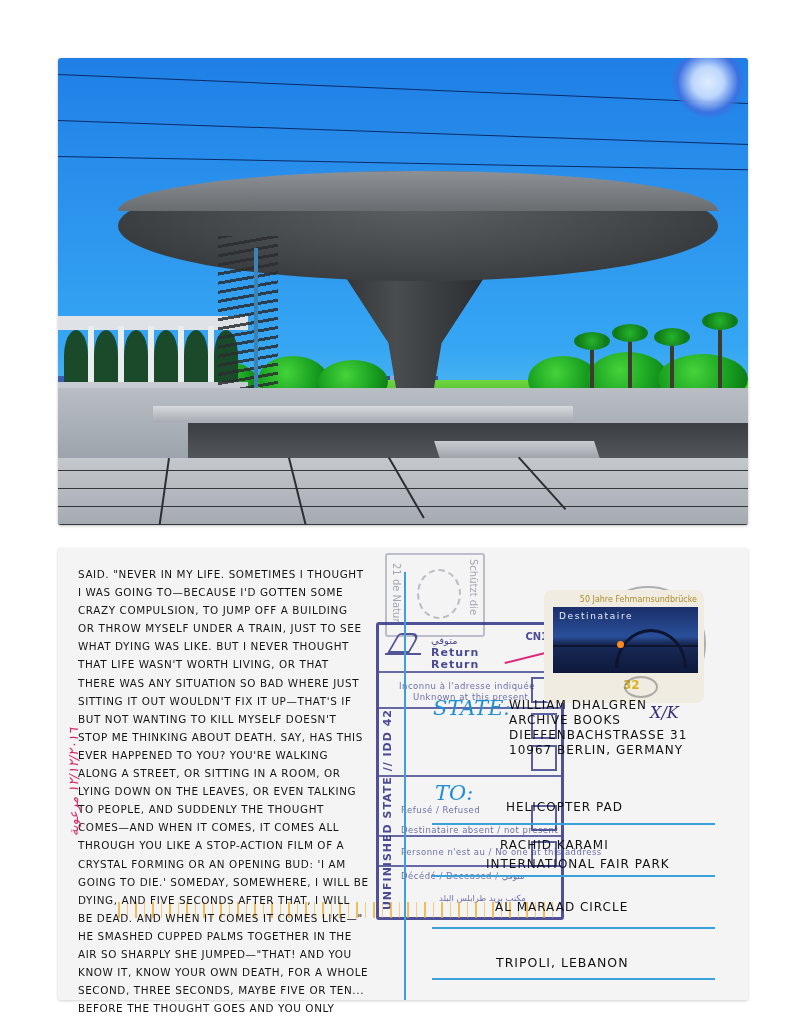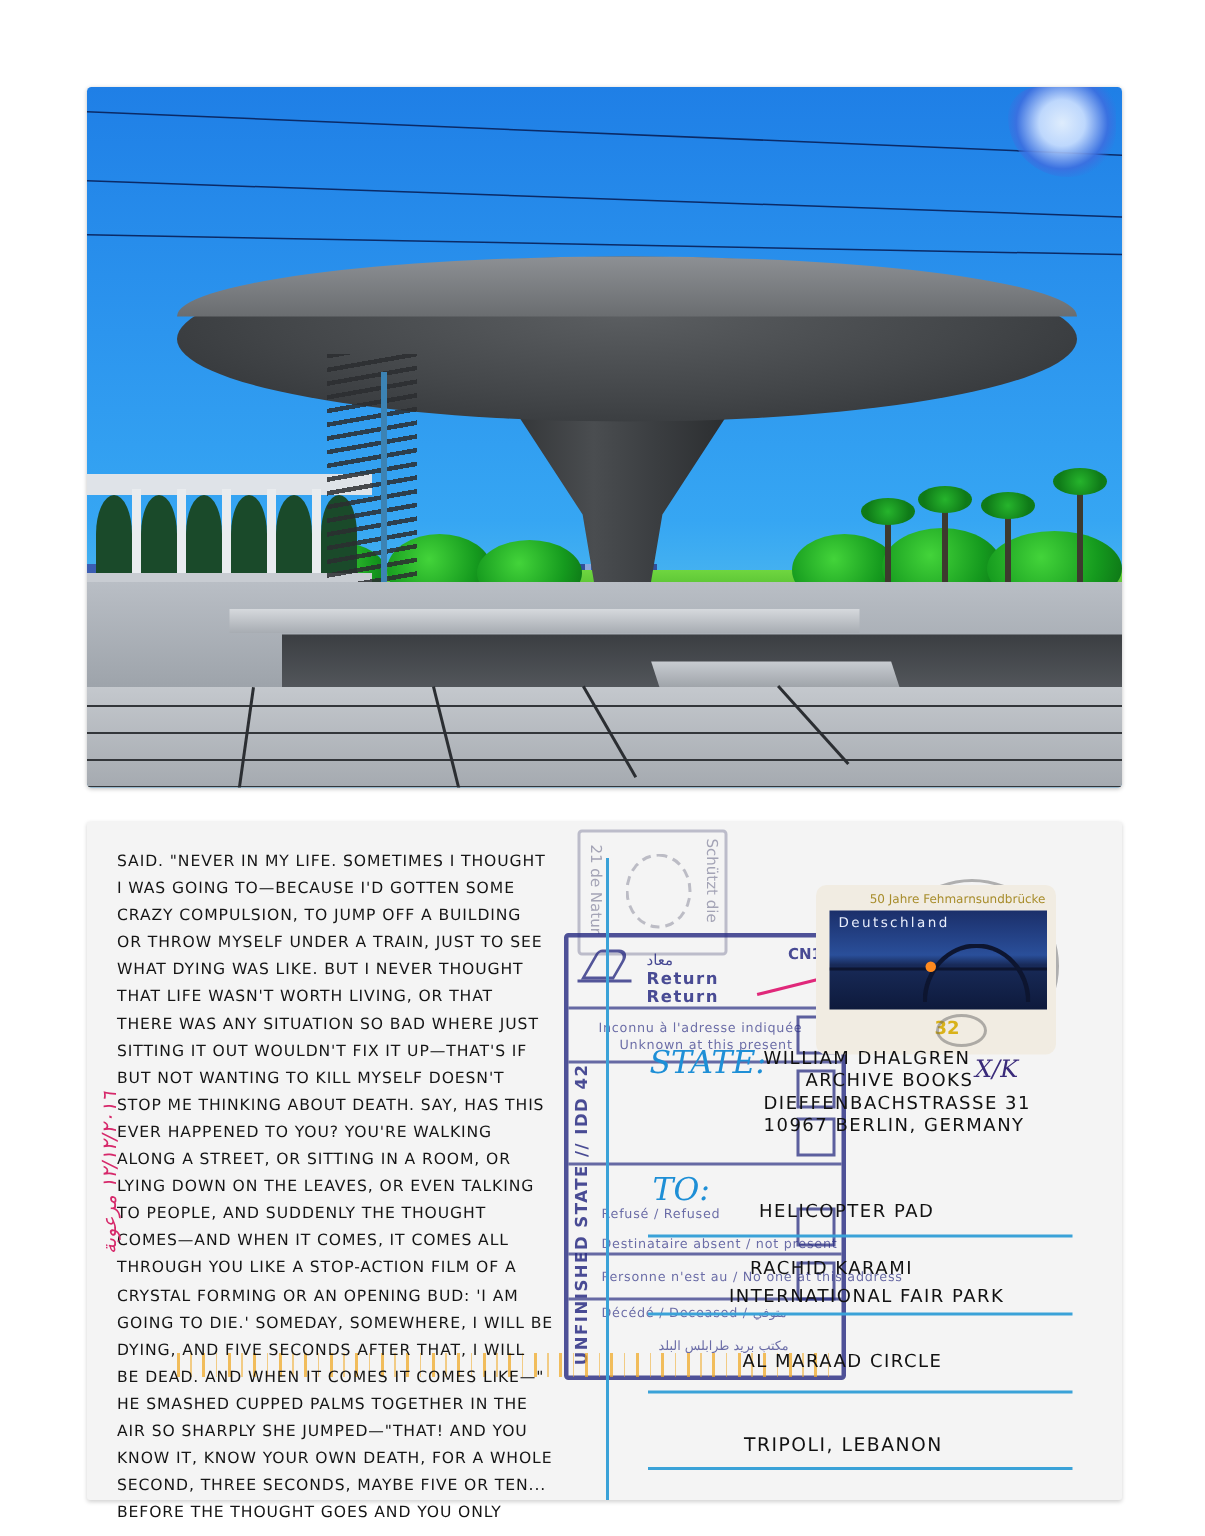--- a/index.html
+++ b/index.html
@@ -154,21 +154,21 @@
 
   <div class="wwf-stamp">
     <div class="wwf-panda"></div>
     <span class="wwf-text" style="left:4px;top:8px;">21 de Natur</span>
     <span class="wwf-text" style="right:4px;top:4px;">Schützt die</span>
   </div>
 
   <div class="return-box">
     <div class="rb-logo"></div>
     <div class="rb-title">
-      <div style="font-weight:normal;font-size:10px;">معاد</div>
+      <div style="font-weight:normal;font-size:10px;">متوفي</div>
       <div>Return</div>
       <div>Return</div>
     </div>
     <span class="rb-cn">CN15</span>
 
     <div class="rb-row" style="top:46px;"></div>
     <div class="rb-check" style="top:52px;"></div>
     <span class="rb-small" style="top:56px;left:20px;">Inconnu à l'adresse indiquée</span>
     <span class="rb-small" style="top:67px;left:34px;">Unknown at this present</span>
 
@@ -192,21 +192,21 @@
     <span class="rb-vert">UNFINISHED STATE // IDD 42</span>
   </div>
 
   <div class="orange-marks"></div>
   <div class="pink-stroke"></div>
 
   <div class="postmark"></div>
   <div class="postage">
     <span class="postage-title">50 Jahre Fehmarnsundbrücke</span>
     <div class="postage-img">
-      <span class="postage-country">Deutschland</span>
+      <span class="postage-country">Destinataire</span>
       <div class="postage-deck"></div>
       <div class="postage-bridge"></div>
       <div class="postage-sun"></div>
     </div>
     <span class="postage-value">32</span>
   </div>
   <div class="postmark-horn"></div>
 
   <ul class="message">
     <li>SAID. "NEVER IN MY LIFE. SOMETIMES I THOUGHT</li>
@@ -236,21 +236,21 @@
     <li>BEFORE THE THOUGHT GOES AND YOU ONLY</li>
 
   </ul>
 
   <div class="arabic-note">١٢/١٢/٢٠١٦ مرعوبة</div>
 
   <div class="divider"></div>
 
   <span class="label-from">STATE:</span>
   <span class="addr" style="left:451px;top:150px;">WILLIAM DHALGREN</span>
-  <span class="addr" style="left:451px;top:165px;margin-left:28px;">ARCHIVE BOOKS</span>
+  <span class="addr" style="left:451px;top:165px;">ARCHIVE BOOKS</span>
   <span class="addr" style="left:451px;top:180px;">DIEFFENBACHSTRAßE 31</span>
   <span class="addr" style="left:451px;top:195px;">10967 BERLIN, GERMANY</span>
   <span class="sig">X/K</span>
 
   <span class="label-to">TO:</span>
 
   <span class="addr" style="left:448px;top:252px;">HELICOPTER PAD</span>
   <div class="addr-line" style="top:275px;"></div>
 
   <span class="addr" style="left:442px;top:290px;">RACHID KARAMI</span>

